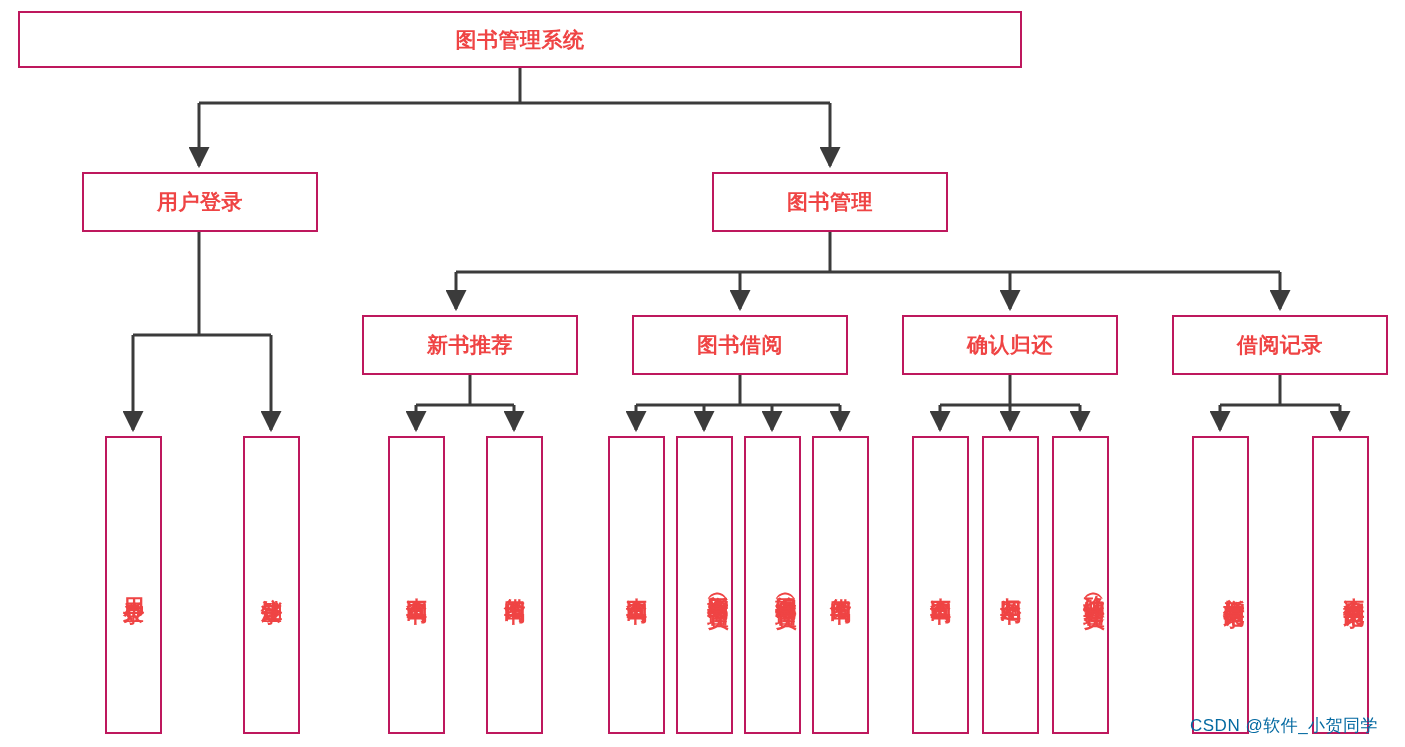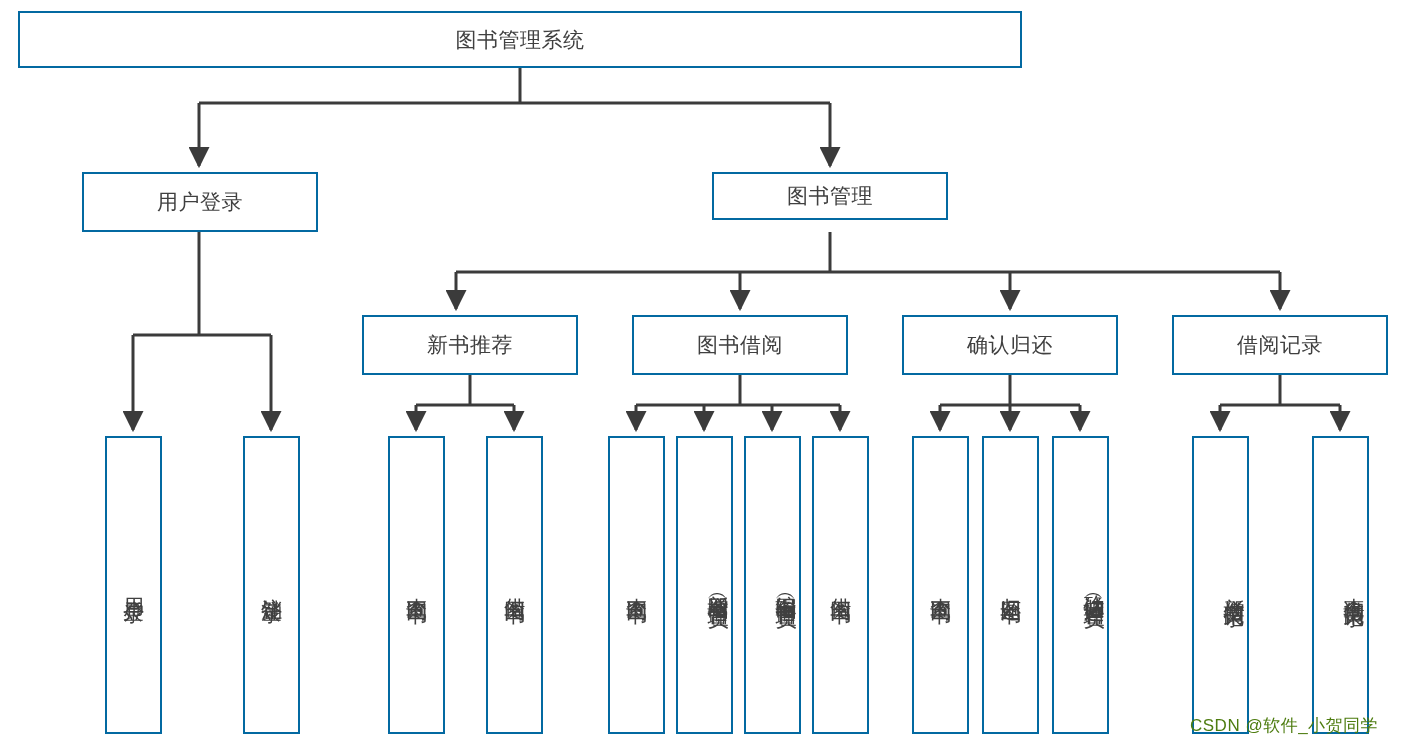--- a/index.html
+++ b/index.html
@@ -22,26 +22,27 @@
     left: 0;
     top: 0;
     width: 1405px;
     height: 747px;
     pointer-events: none;
   }
   .node {
     position: absolute;
     box-sizing: border-box;
     background: #ffffff;
-    border: 2px solid #0369a1;
+    border: 2px solid #be185d;
     display: flex;
     align-items: center;
     justify-content: center;
-    color: #404040;
+    color: #ef4444;
     z-index: 2;
+    font-weight: bold;
   }
   .node-h {
     font-size: 21px;
     line-height: 1.2;
     letter-spacing: 0.5px;
     white-space: nowrap;
   }
   .node-v {
     font-size: 21px;
     line-height: 1.25;
@@ -54,21 +55,21 @@
   }
   .node-v.mid {
     align-items: center;
     padding-top: 0;
   }
   .watermark {
     position: absolute;
     left: 1190px;
     top: 714px;
     font-size: 17px;
-    color: #4d7c0f;
+    color: #0369a1;
     white-space: nowrap;
     z-index: 3;
     letter-spacing: 0.5px;
   }
 </style>
 </head>
 <body>
 
 <div id="canvas">
 
@@ -118,21 +119,21 @@
       <path d="M 1280 375 L 1280 405"></path>
       <path d="M 1220 405 L 1340 405"></path>
       <path d="M 1220 405 L 1220 430" marker-end="url(#arrow)"></path>
       <path d="M 1340 405 L 1340 430" marker-end="url(#arrow)"></path>
     </g>
   </svg>
 
   <div class="node node-h" id="node-root" style="left: 18px; top: 11px; width: 1004px; height: 57px;">图书管理系统</div>
 
   <div class="node node-h" id="node-l2-0" style="left: 82px; top: 172px; width: 236px; height: 60px;">用户登录</div>
-  <div class="node node-h" id="node-l2-1" style="left: 712px; top: 172px; width: 236px; height: 48px;">图书管理</div>
+  <div class="node node-h" id="node-l2-1" style="left: 712px; top: 172px; width: 236px; height: 60px;">图书管理</div>
 
   <div class="node node-h" id="node-l3-0" style="left: 362px; top: 315px; width: 216px; height: 60px;">新书推荐</div>
   <div class="node node-h" id="node-l3-1" style="left: 632px; top: 315px; width: 216px; height: 60px; text-align: center;">图书借阅</div>
   <div class="node node-h" id="node-l3-2" style="left: 902px; top: 315px; width: 216px; height: 60px;">确认归还</div>
   <div class="node node-h" id="node-l3-3" style="left: 1172px; top: 315px; width: 216px; height: 60px;">借阅记录</div>
 
   <div class="node node-v mid" id="node-leaf-0" style="left: 105px; top: 436px; width: 57px; height: 298px;">用户登录</div>
   <div class="node node-v mid" id="node-leaf-1" style="left: 243px; top: 436px; width: 57px; height: 298px;">注销登录</div>
   <div class="node node-v mid" id="node-leaf-2" style="left: 388px; top: 436px; width: 57px; height: 298px;">查询图书</div>
   <div class="node node-v mid" id="node-leaf-3" style="left: 486px; top: 436px; width: 57px; height: 298px;">借阅图书</div>

